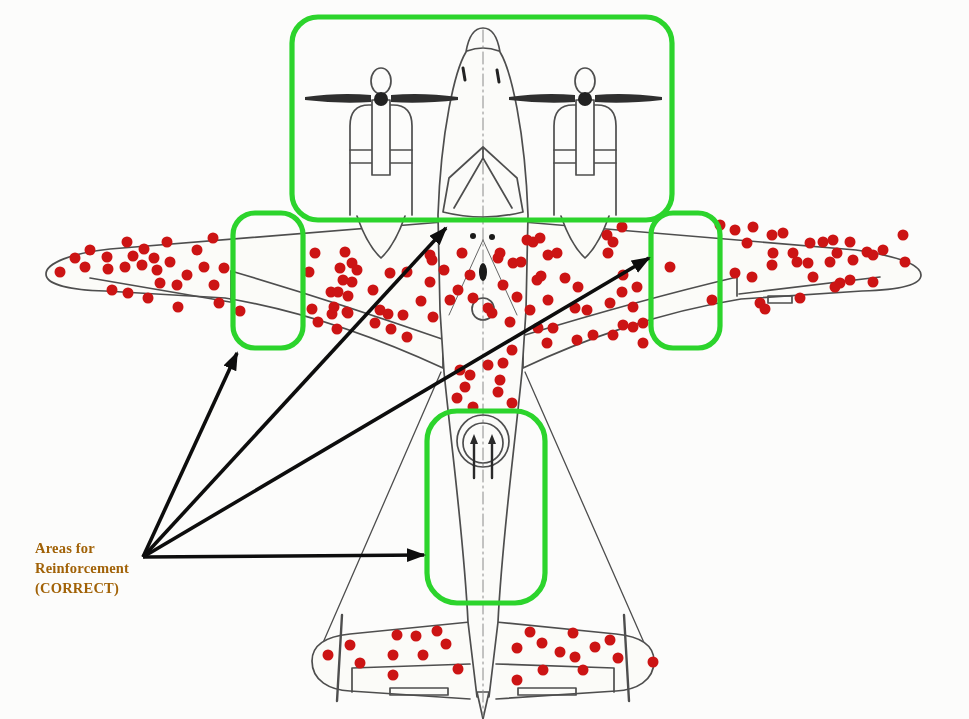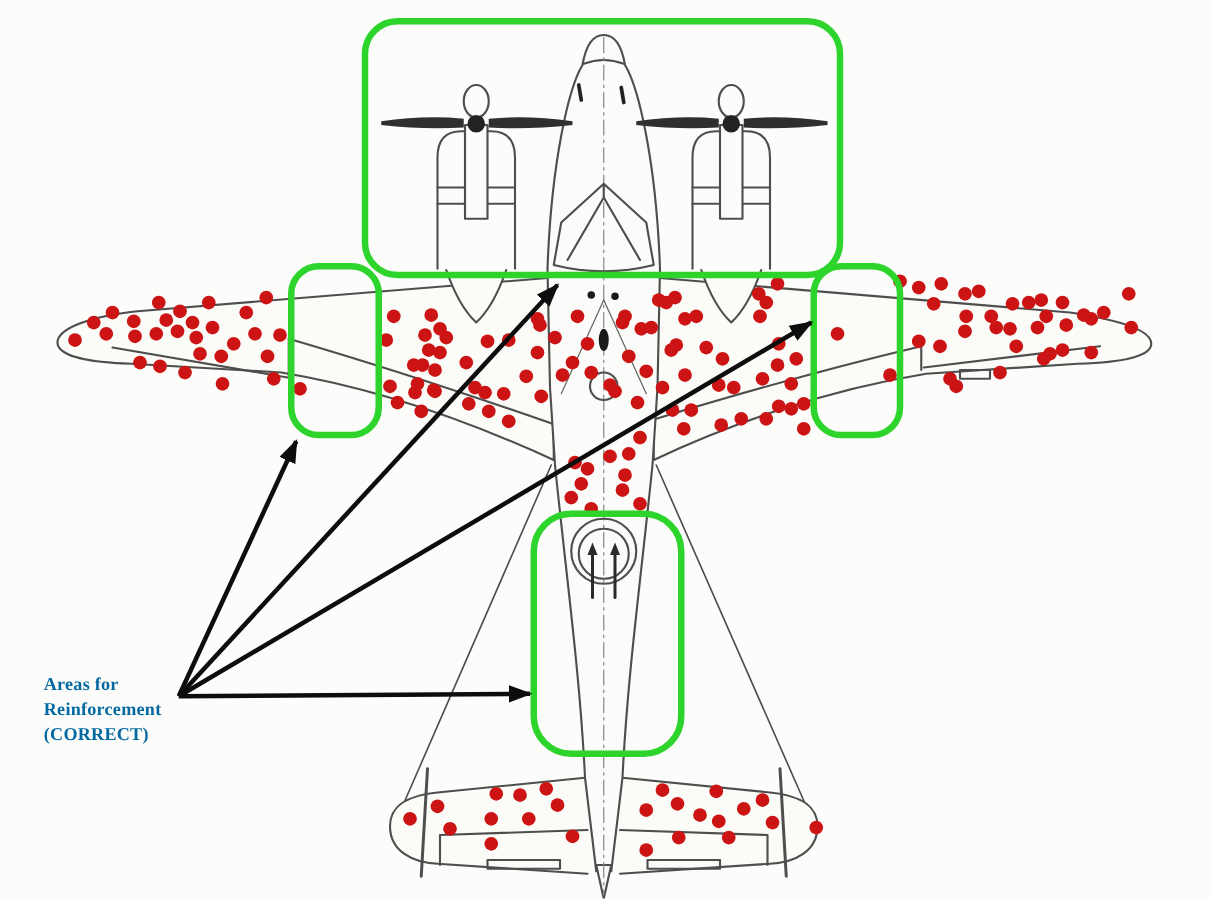--- a/index.html
+++ b/index.html
@@ -1,20 +1,20 @@
 <!DOCTYPE html>
 <html><head>
 <meta charset="utf-8">
 <style>
   html,body{margin:0;padding:0;background:#ffffff;}
   .stage{position:relative;width:969px;height:719px;background:#fcfcfb;overflow:hidden;
          font-family:"Liberation Serif", serif;}
   .stage svg{position:absolute;left:0;top:0;}
   .reinforce-label{position:absolute;left:35px;top:538px;font-weight:bold;font-size:14.5px;
-         line-height:20px;color:#0369a1;letter-spacing:0.2px;}
+         line-height:20px;color:#a16207;letter-spacing:0.2px;}
   .reinforce-label span{display:block;}
 </style>
 </head>
 <body>
 
 <div class="stage">
   <svg id="diagram-svg" width="969" height="719" viewBox="0 0 969 719">
     <defs>
       <marker id="arrowhead" markerUnits="userSpaceOnUse" markerWidth="20" markerHeight="16" refX="17" refY="7" orient="auto">
         <path d="M0 0 L19 7 L0 14 Z" fill="#0d0d0d"></path>

